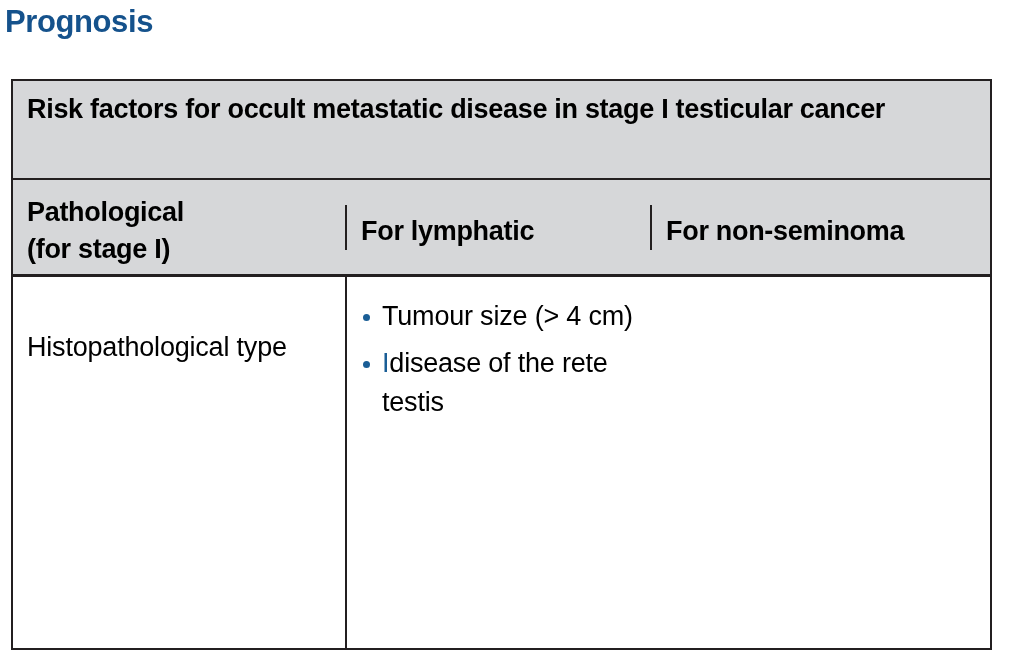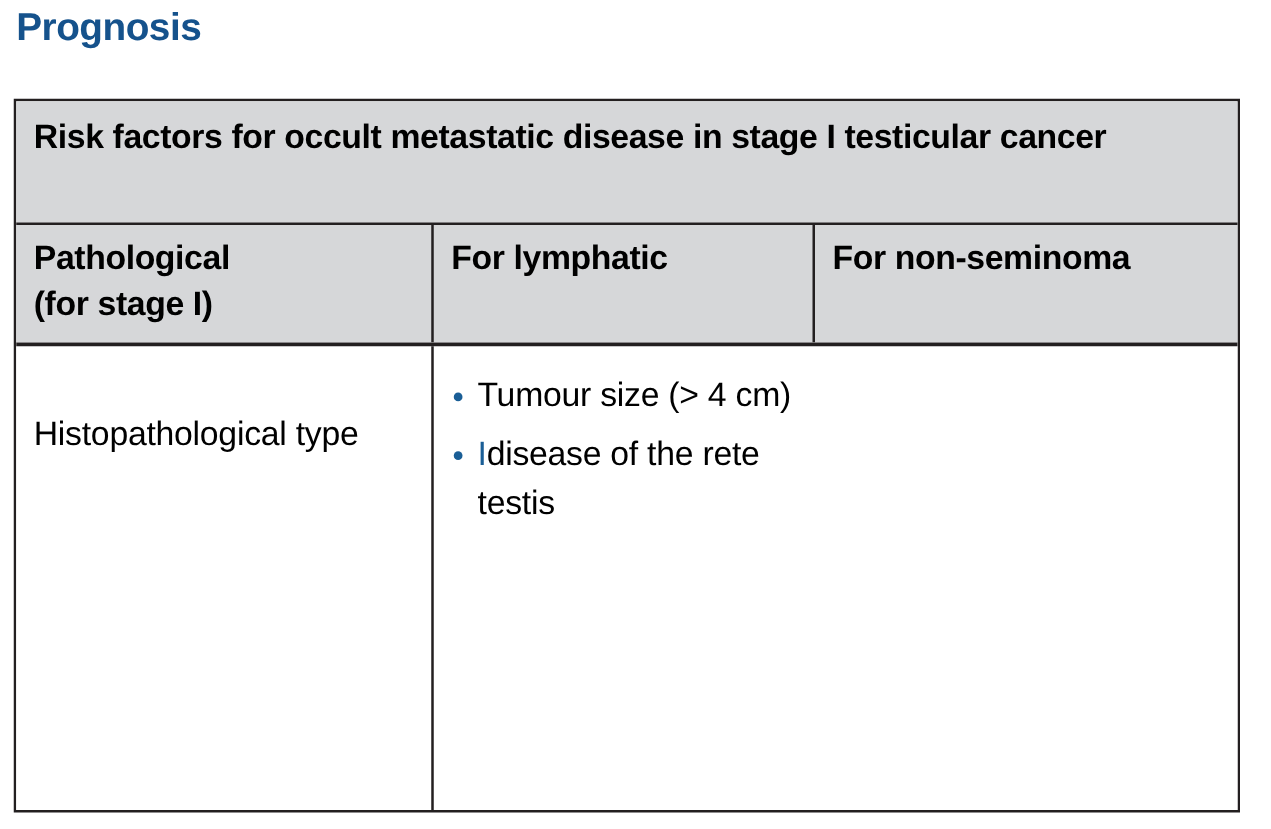--- a/index.html
+++ b/index.html
@@ -17,21 +17,21 @@
   .page {
     position: relative;
     width: 1017px;
     height: 663px;
     box-sizing: border-box;
   }
 
   
   .section-title {
     position: absolute;
-    left: 13px;
+    left: 5px;
     top: 1px;
     font-size: 31px;
     font-weight: bold;
     color: #15528c;
     letter-spacing: -0.4px;
     line-height: 42px;
     white-space: nowrap;
   }
 
   
@@ -60,20 +60,21 @@
     box-sizing: border-box;
     height: 97px;
   }
 
   .header-row {
     display: flex;
     background: #d6d7d9;
     border-top: 2px solid #231f20;
     height: 96px;
     box-sizing: border-box;
+    align-items: center;
   }
 
   .body-row {
     display: flex;
     border-top: 3px solid #231f20;
     flex: 1 1 auto;
     background: #ffffff;
     box-sizing: border-box;
   }
 

